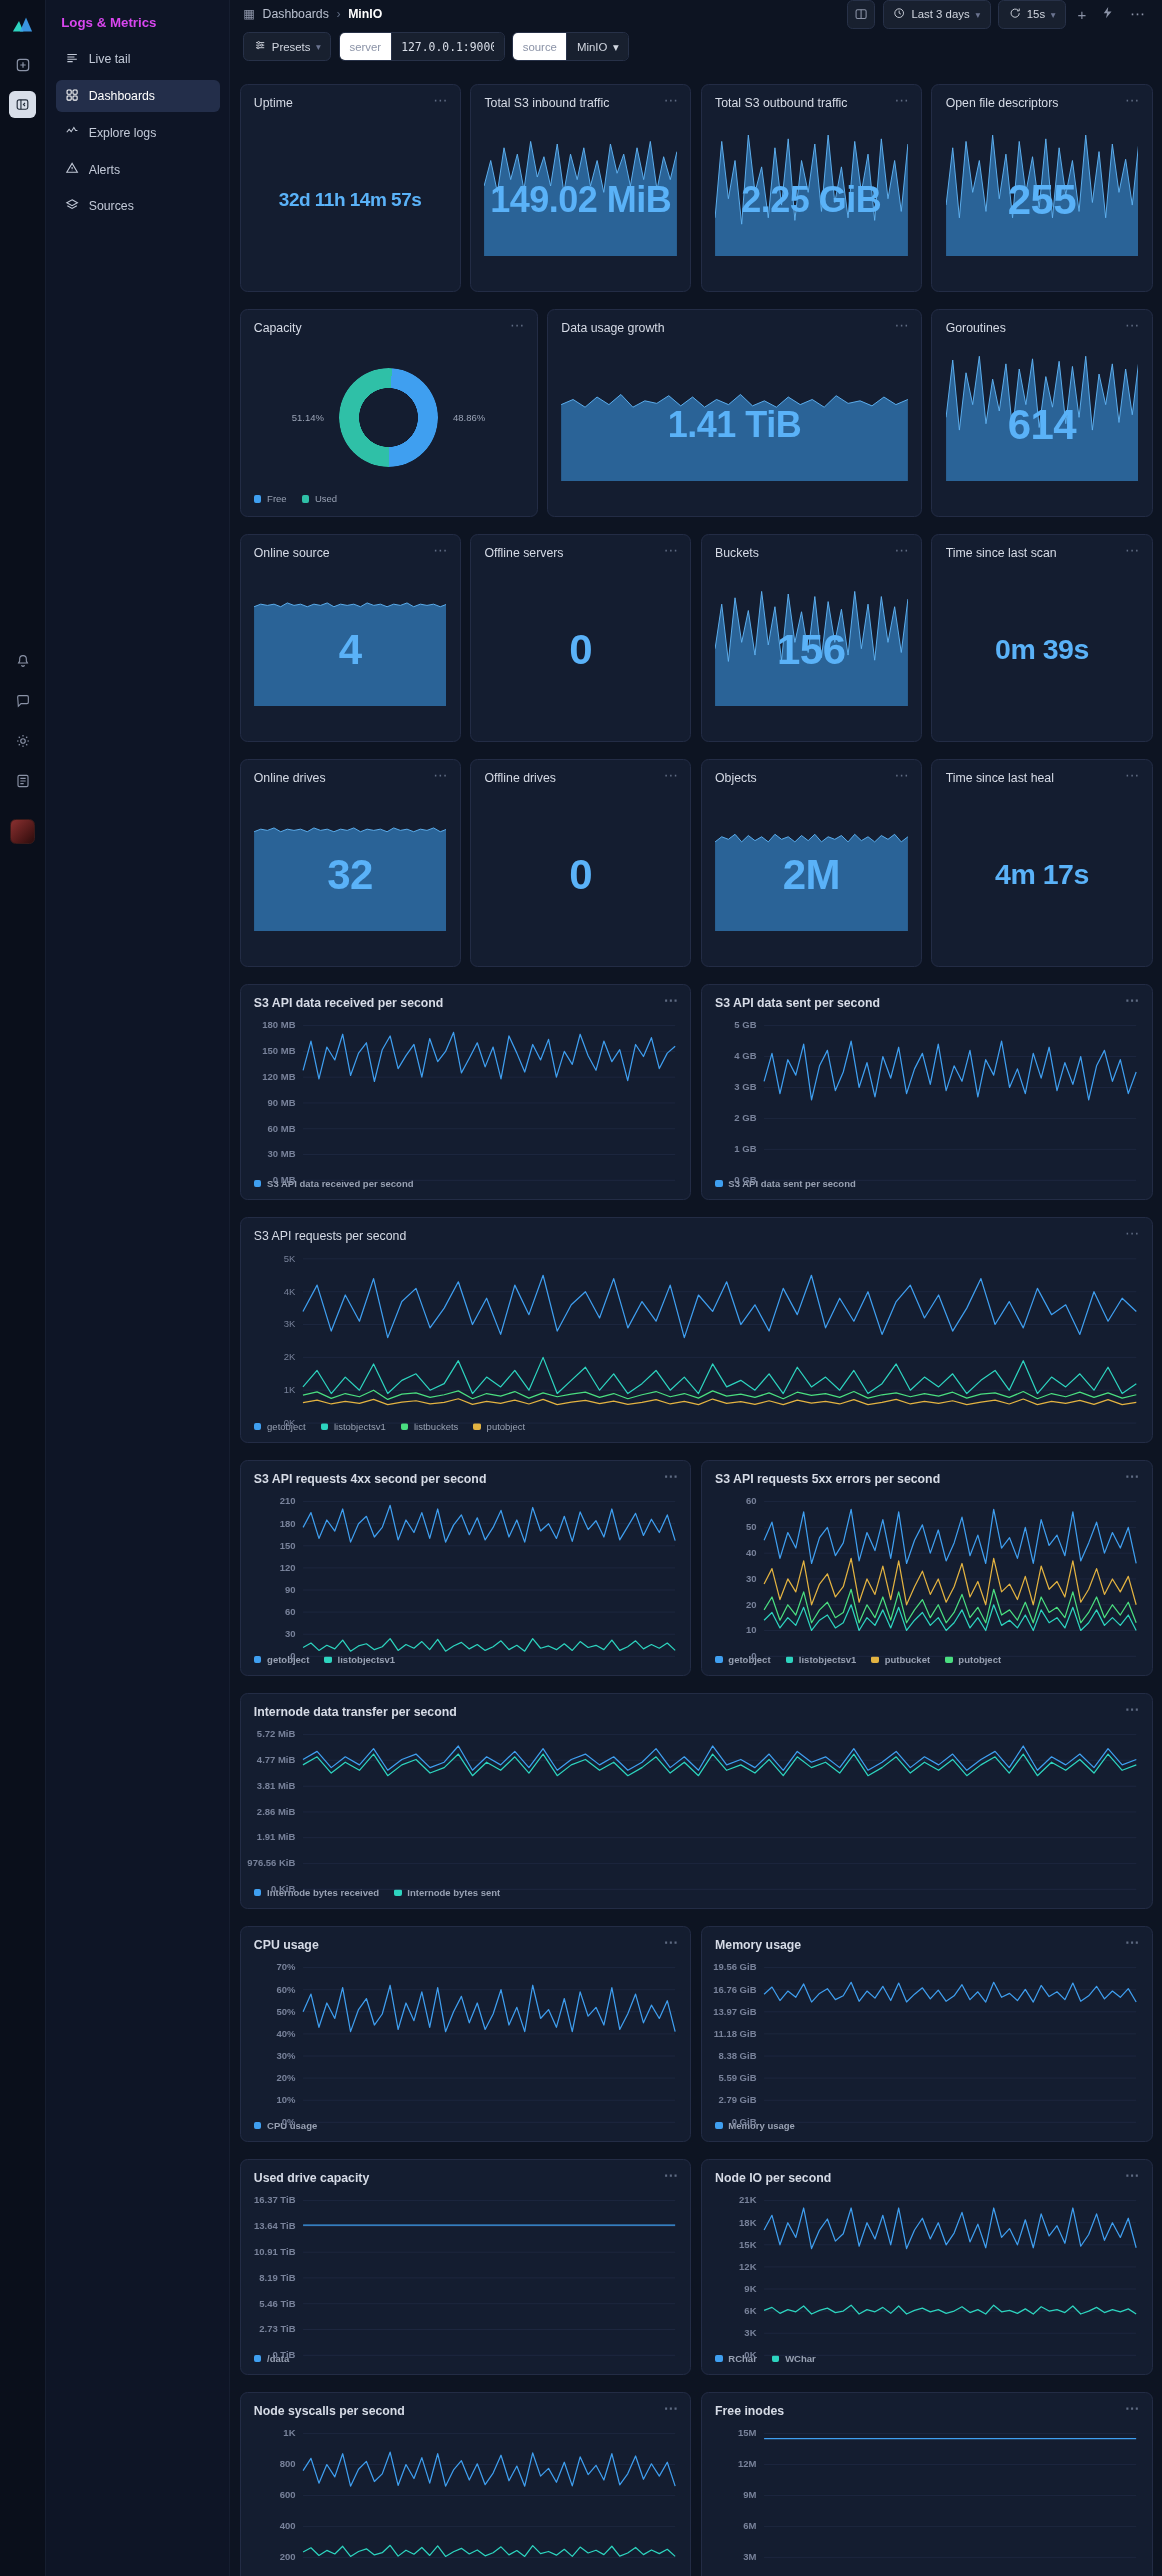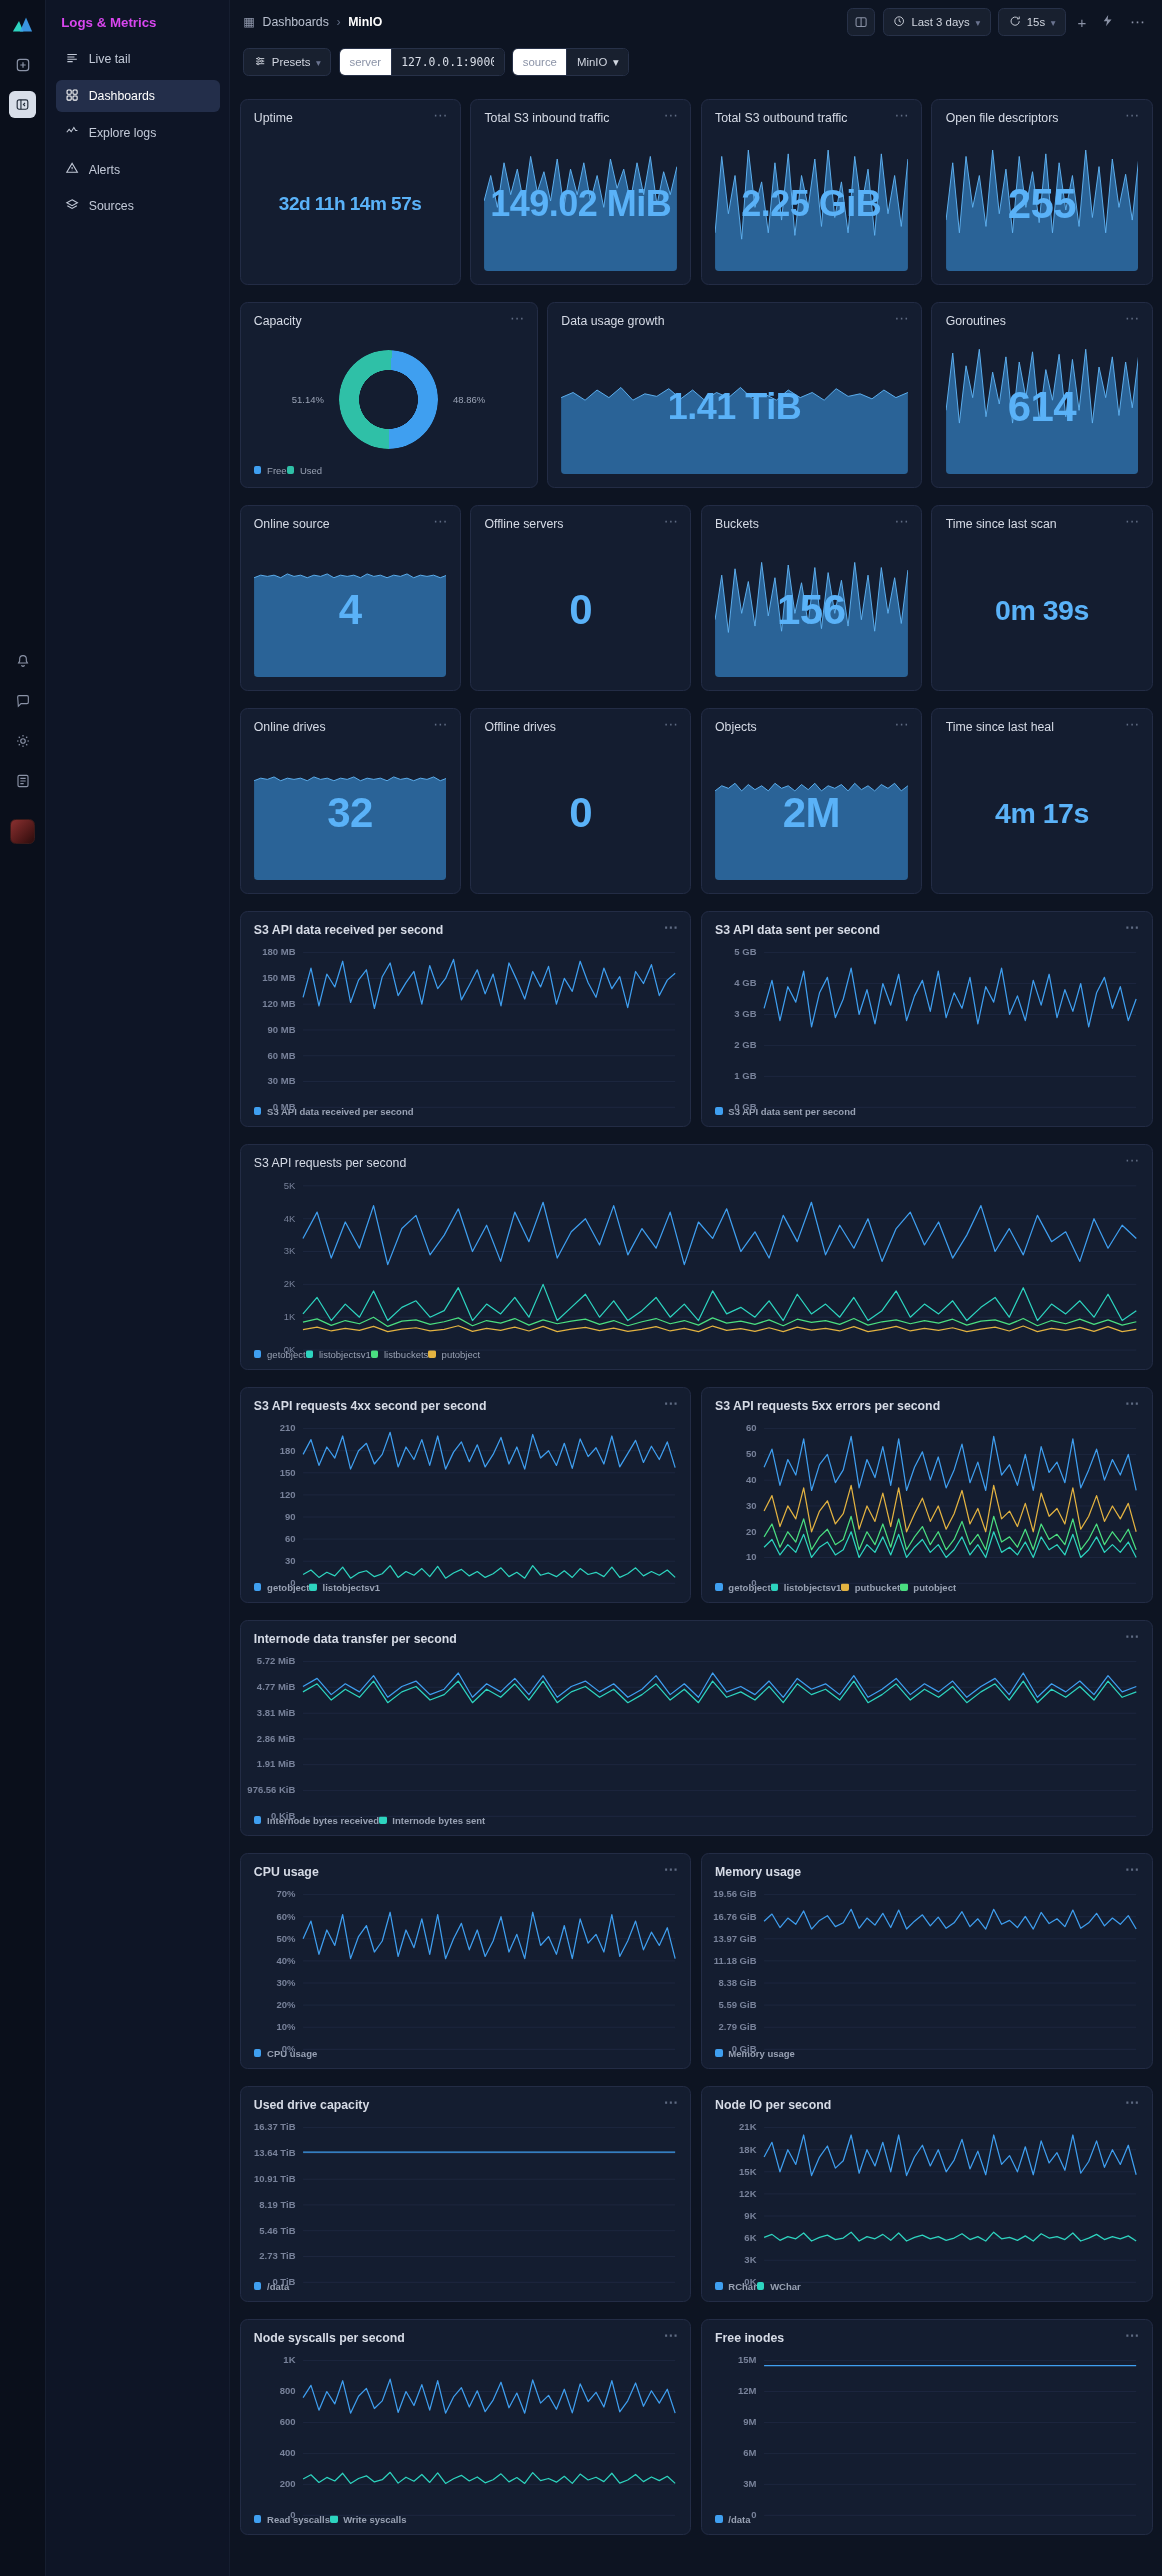--- a/index.html
+++ b/index.html
@@ -65,40 +65,40 @@
   .seg input {
     background:#18202f; border:none; outline:none; color:#d9dee8; font-size:11.4px; width:112px;
     font-family:"DejaVu Sans Mono", monospace; padding:0 9.5px; height:100%;
   }
 
   
   .grid { display:grid; grid-template-columns:repeat(12,1fr); gap:17px 9.5px; padding:13.3px 9.5px 21px; }
   .card { background:#141d30; border:0.9px solid #232c45; border-radius:7.6px; position:relative; }
   .col-3{grid-column:span 3}.col-4{grid-column:span 4}.col-5{grid-column:span 5}
   .col-6{grid-column:span 6}.col-12{grid-column:span 12}
-  .stat{height:186px}
+  .stat{height:208px}
   .chart-sm{height:216px; display:flex; flex-direction:column;font-weight:bold;}
   .chart-lg{height:226px; display:flex; flex-direction:column;}
 
   .card-head { display:flex; justify-content:space-between; align-items:flex-start; padding:11.4px 11.4px 0 13.3px; }
   .card-title { font-size:12.3px; color:#d6dbe6; }
   .menu-dots { color:#5f6b82; font-size:14.2px; line-height:9.5px; cursor:pointer; letter-spacing:0.9px; }
 
   .stat-body { position:absolute; left:13.3px; right:13.3px; top:38px; bottom:13.3px;
     display:flex; align-items:center; justify-content:center; overflow:hidden; border-radius:3.8px; }
   .spark-svg { position:absolute; left:0; top:0; }
   .stat-value { position:relative; z-index:1; font-weight:700; color:#5ab2f8; text-align:center; letter-spacing:-0.5px; }
   .v-sm { font-size:19px; }
   .v-md { font-size:28.5px; }
   .v-lg { font-size:36px; }
   .v-xl { font-size:42px; }
 
   .plot { flex:1; margin:7.6px 9.5px 1.9px 5.7px; position:relative; }
   .plot svg { position:absolute; left:0; top:0; }
-  .legend { display:flex; align-items:center; padding:1.9px 13.3px 9.5px; font-size:9.5px; color:#98a1b3; flex-wrap:wrap; }
+  .legend { display:flex; align-items:center; gap:15px; padding:1.9px 13.3px 9.5px; font-size:9.5px; color:#98a1b3; flex-wrap:wrap; }
   .legend .lg { display:flex; align-items:center; cursor:pointer; }
   .legend .sw { width:7.6px; height:7.6px; border-radius:1.9px; display:inline-block; margin-right:5.7px; }
 
   
   .cap-body { position:absolute; left:13.3px; right:13.3px; top:32px; bottom:7.6px; display:flex; flex-direction:column; align-items:flex-start; }
   .cap-row { flex:1; display:flex; align-items:center; justify-content:center; gap:15px; width:100%; }
   .cap-label { font-size:9.5px; color:#9aa3b5; }
   .donut { width:99px; height:99px; border-radius:50%;
     -webkit-mask:radial-gradient(closest-side, transparent 59%, #000 60%);
             mask:radial-gradient(closest-side, transparent 59%, #000 60%); cursor:pointer; }

